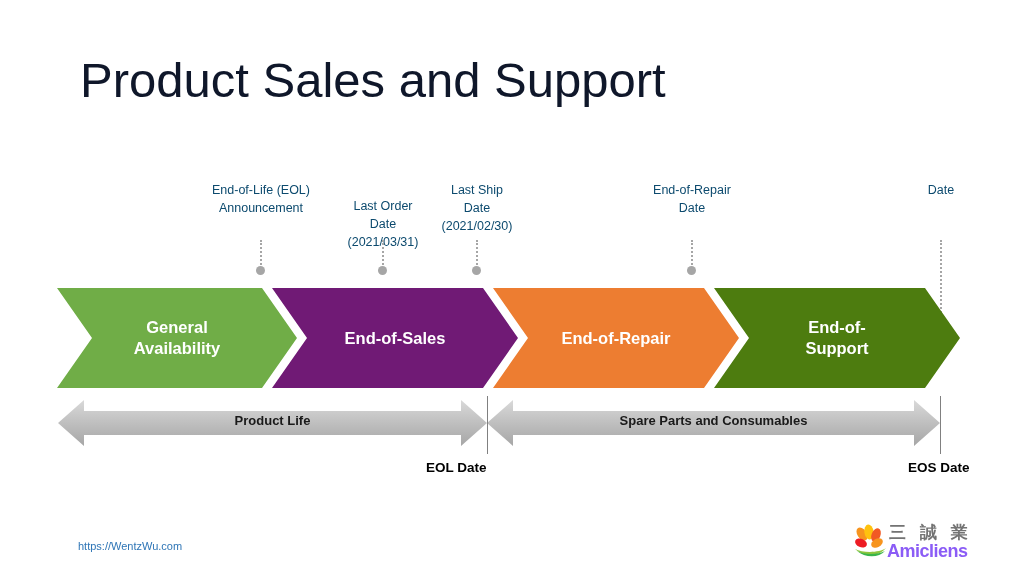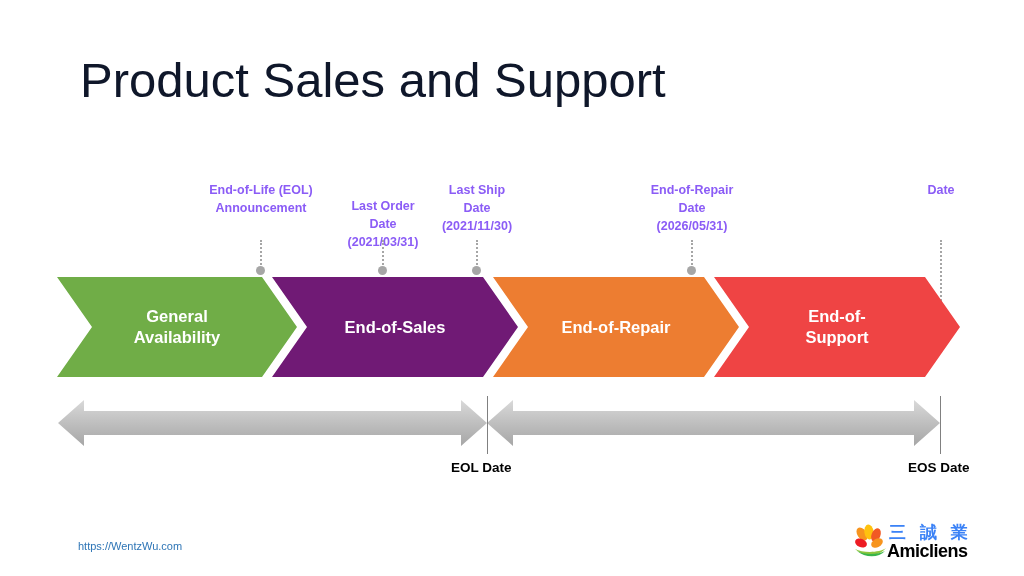--- a/index.html
+++ b/index.html
@@ -29,23 +29,23 @@
     color: #0f172a;
     letter-spacing: 0px;
     white-space: nowrap;
     line-height: 1.15;
   }
 
   
   .callout {
     position: absolute;
     text-align: center;
-    color: #8b5cf6;
+    color: #0c4a6e;
     font-size: 12.5px;
-    font-weight: bold;
+    font-weight: normal;
     line-height: 1.45;
   }
   .callout span { display: block; }
 
   
   .leader {
     position: absolute;
     width: 2px;
     border-left: 2px dotted #a6a6a6;
   }
@@ -54,21 +54,21 @@
     width: 9px;
     height: 9px;
     border-radius: 50%;
     background: #a6a6a6;
   }
 
   
   .chevron-band {
     position: absolute;
     left: 0;
-    top: 277px;
+    top: 288px;
     width: 1024px;
     height: 100px;
   }
   .chevron {
     position: absolute;
     top: 0;
     height: 100px;
     display: flex;
     align-items: center;
     justify-content: center;
@@ -125,32 +125,32 @@
     top: 521px;
     width: 110px;
     height: 46px;
   }
   .logo-cjk {
     position: absolute;
     left: 36px;
     top: 0px;
     font-size: 17px;
     font-weight: bold;
-    color: #3b82f6;
+    color: #737373;
     letter-spacing: 4px;
     white-space: nowrap;
     font-family: "DejaVu Sans", sans-serif;
   }
   .logo-word {
     position: absolute;
     left: 34px;
     top: 20px;
     font-size: 18px;
     font-weight: bold;
-    color: #000000;
+    color: #8b5cf6;
     letter-spacing: -0.5px;
     white-space: nowrap;
   }
 </style>
 </head>
 <body>
 
 <div class="slide">
 
   <div class="title">Product Sales and Support</div>
@@ -162,27 +162,26 @@
 
   <div class="callout" style="left:333px; top:197px; width:100px;">
     <span>Last Order</span>
     <span>Date</span>
     <span>(2021/03/31)</span>
   </div>
 
   <div class="callout" style="left:427px; top:181px; width:100px;text-align:center;">
     <span>Last Ship</span>
     <span>Date</span>
-    <span>(2021/11/30)</span>
+    <span>(2021/02/30)</span>
   </div>
 
   <div class="callout" style="left:622px; top:181px; width:140px;">
     <span>End-of-Repair</span>
     <span>Date</span>
-    <span>(2026/05/31)</span>
   </div>
 
   <div class="callout" style="left:866px; top:181px; width:150px;">
     <span>Date</span>
   </div>
 
   <div class="leader" style="left:260px; top:240px; height:29px;"></div>
   <div class="leader-dot" style="left:256px; top:266px;"></div>
 
   <div class="leader" style="left:382px; top:240px; height:29px;"></div>
@@ -207,56 +206,58 @@
     <div class="chevron" style="left:272px; width:246px; background:#701a75;
                 clip-path: polygon(0 0, 211px 0, 246px 50px, 211px 100px, 0 100px, 35px 50px);">
       <div class="label">End-of-Sales</div>
     </div>
 
     <div class="chevron" style="left:493px; width:246px; background:#ED7D31;
                 clip-path: polygon(0 0, 211px 0, 246px 50px, 211px 100px, 0 100px, 35px 50px);">
       <div class="label">End-of-Repair</div>
     </div>
 
-    <div class="chevron" style="left:714px; width:246px; background:#ef4444;
+    <div class="chevron" style="left:714px; width:246px; background:#4d7c0f;
                 clip-path: polygon(0 0, 211px 0, 246px 50px, 211px 100px, 0 100px, 35px 50px);">
       <div class="label">End-of-<br>Support</div>
     </div>
   </div>
 
   <div class="measure" style="left:58px; top:400px; width:429px;">
     <svg width="429" height="46" viewBox="0 0 429 46">
       <defs>
         <linearGradient id="gradA" x1="0" y1="0" x2="0" y2="1">
           <stop offset="0%" stop-color="#D9D9D9"></stop>
           <stop offset="50%" stop-color="#BFBFBF"></stop>
           <stop offset="100%" stop-color="#A6A6A6"></stop>
         </linearGradient>
       </defs>
       <polygon points="0,23 26,0 26,11 403,11 403,0 429,23 403,46 403,35 26,35 26,46" fill="url(#gradA)"></polygon>
     </svg>
+    <div class="bar-label">Product Life</div>
   </div>
 
   <div class="measure" style="left:487px; top:400px; width:453px;">
     <svg width="453" height="46" viewBox="0 0 453 46">
       <defs>
         <linearGradient id="gradB" x1="0" y1="0" x2="0" y2="1">
           <stop offset="0%" stop-color="#D9D9D9"></stop>
           <stop offset="50%" stop-color="#BFBFBF"></stop>
           <stop offset="100%" stop-color="#A6A6A6"></stop>
         </linearGradient>
       </defs>
       <polygon points="0,23 26,0 26,11 427,11 427,0 453,23 427,46 427,35 26,35 26,46" fill="url(#gradB)"></polygon>
     </svg>
+    <div class="bar-label">Spare Parts and Consumables</div>
   </div>
 
   <div class="tick" style="left:487px; top:396px; height:58px;"></div>
   <div class="tick" style="left:940px; top:396px; height:58px;"></div>
 
-  <div class="date-label" style="left:451px; top:460px;">EOL Date</div>
+  <div class="date-label" style="left:426px; top:460px;">EOL Date</div>
   <div class="date-label" style="left:908px; top:460px;">EOS Date</div>
 
   <a class="footer-url" href="#">https://WentzWu.com</a>
 
   <div class="logo">
     <svg width="34" height="34" viewBox="0 0 34 34" style="position:absolute;left:0;top:3px;">
       <ellipse cx="9" cy="10" rx="4.6" ry="7.2" transform="rotate(-34 9 10)" fill="#F7941E"></ellipse>
       <ellipse cx="16" cy="8" rx="4.6" ry="7.6" transform="rotate(-8 16 8)" fill="#FFC20E"></ellipse>
       <ellipse cx="23" cy="11" rx="4.4" ry="7.0" transform="rotate(22 23 11)" fill="#F15A24"></ellipse>
       <ellipse cx="8" cy="19" rx="4.2" ry="6.2" transform="rotate(-66 8 19)" fill="#ED1C24"></ellipse>

